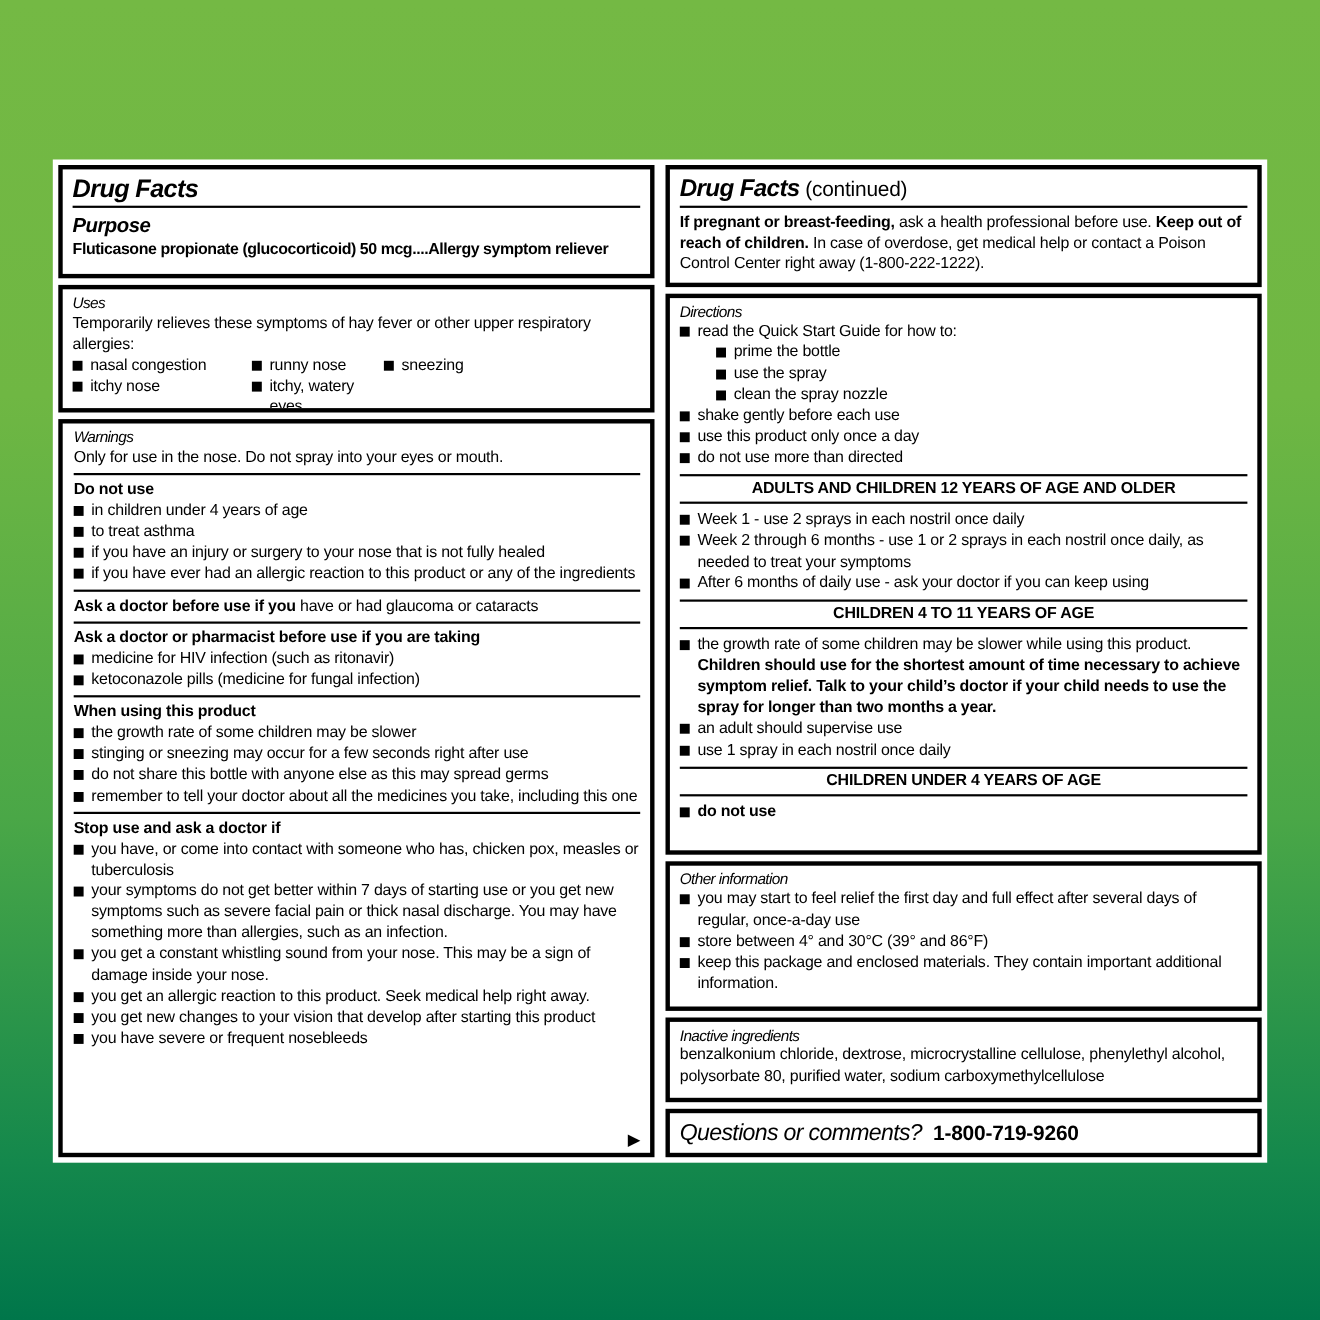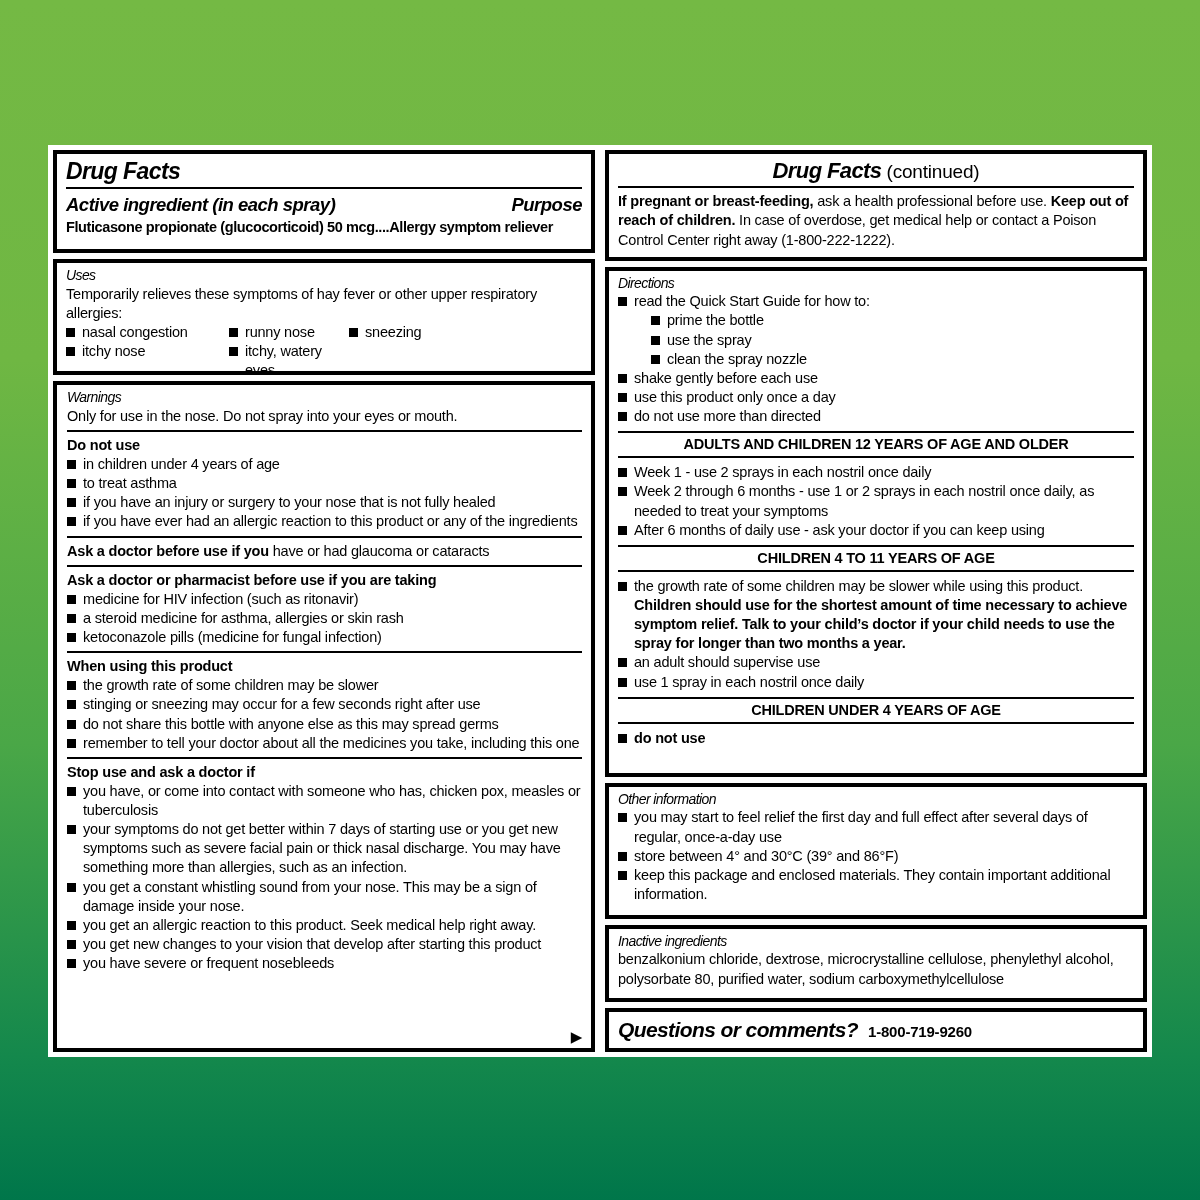--- a/index.html
+++ b/index.html
@@ -32,36 +32,35 @@
   .sq{width:9px;height:9px;background:#000;flex:0 0 auto;margin:5px 7px 0 0;}
   .sub{margin-left:33px;}
   .uses-grid{display:grid;grid-template-columns:163px 120px 1fr;}
   .chead{
     border-top:2.5px solid #000;border-bottom:2.5px solid #000;
     text-align:center;font-weight:bold;margin:5px 0;padding:2px 0;
   }
   .warn-box{position:relative;padding-left:10px;}
   .arrow{position:absolute;right:9px;bottom:4px;font-size:15px;line-height:1;}
   .q-row{display:flex;align-items:baseline;gap:10px;}
-  .q-title{font-size:21px;font-weight:bold;font-style:italic;letter-spacing:-0.6px;}
-  .q-phone{font-size:15px;font-weight:bold;letter-spacing:-0.2px;}
+  .q-title{font-size:21px;font-weight:normal;font-style:italic;letter-spacing:-0.6px;}
+  .q-phone{font-size:19px;font-weight:bold;letter-spacing:-0.2px;}
   b{letter-spacing:-0.2px;}
 </style>
 </head>
 <body>
 
 <div class="card">
 
   <div class="col">
 
     <div class="box" style="height:103px;">
       <div class="bigtitle">Drug Facts</div>
       <div class="rule"></div>
       <div class="ai-row">
-        <span>Active ingredient (in each spray)</span>
         <span>Purpose</span>
       </div>
       <div style="letter-spacing:-0.4px;font-weight:bold;">Fluticasone propionate (glucocorticoid) 50 mcg....Allergy symptom reliever</div>
     </div>
 
     <div class="box" style="height:116px;">
       <div class="title">Uses</div>
       <div>Temporarily relieves these symptoms of hay fever or other upper respiratory allergies:</div>
       <div class="uses-grid">
         <div class="bullet">
@@ -116,24 +115,20 @@
       </div>
 
       <div class="sect">
         <div class="subhead">Ask a doctor or pharmacist before use if you are taking</div>
         <div class="bullet">
             <span class="sq"></span>
             <span>medicine for HIV infection (such as ritonavir)</span>
           </div>
         <div class="bullet">
             <span class="sq"></span>
-            <span>a steroid medicine for asthma, allergies or skin rash</span>
-          </div>
-        <div class="bullet">
-            <span class="sq"></span>
             <span>ketoconazole pills (medicine for fungal infection)</span>
           </div>
       </div>
 
       <div class="sect">
         <div class="subhead">When using this product</div>
         <div class="bullet">
             <span class="sq"></span>
             <span>the growth rate of some children may be slower</span>
           </div>
@@ -179,21 +174,21 @@
           </div>
       </div>
 
       <span class="arrow">▶</span>
     </div>
   </div>
 
   <div class="col">
 
     <div class="box" style="height:112px;">
-      <div class="bigtitle" style="font-size:22px;text-align:center;">
+      <div class="bigtitle" style="font-size:22px;">
         <span>Drug Facts</span><span class="cont"> (continued)</span>
       </div>
       <div class="rule"></div>
       <div>
         <b>If pregnant or breast-feeding,</b><span> ask a health professional before use. </span><b>Keep out of reach of children.</b><span> In case of overdose, get medical help or contact a Poison Control Center right away (1-800-222-1222).</span>
       </div>
     </div>
 
     <div class="box" style="height:518px;">
       <div class="title">Directions</div>

